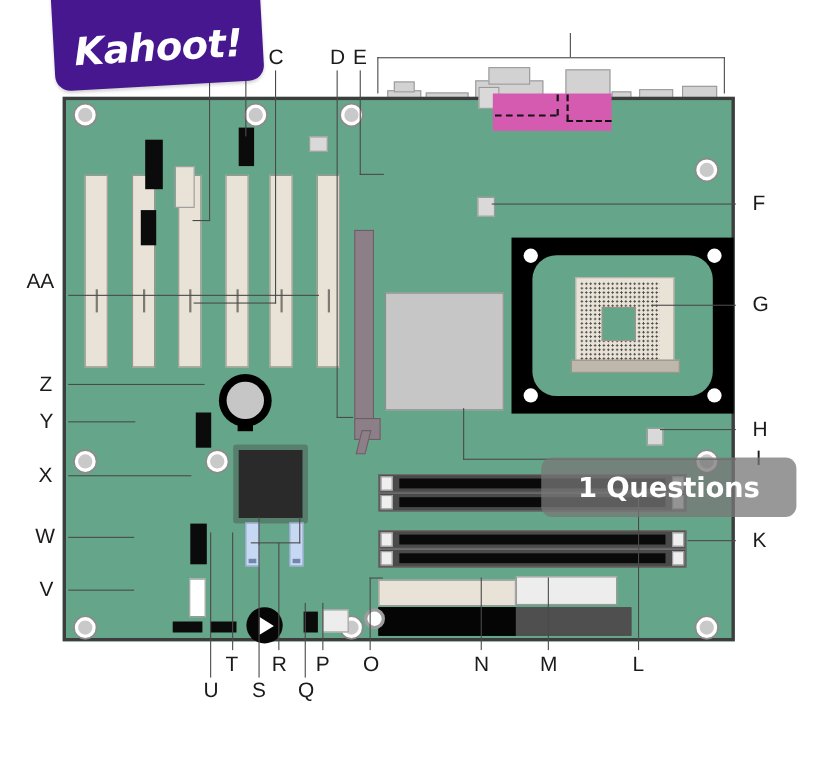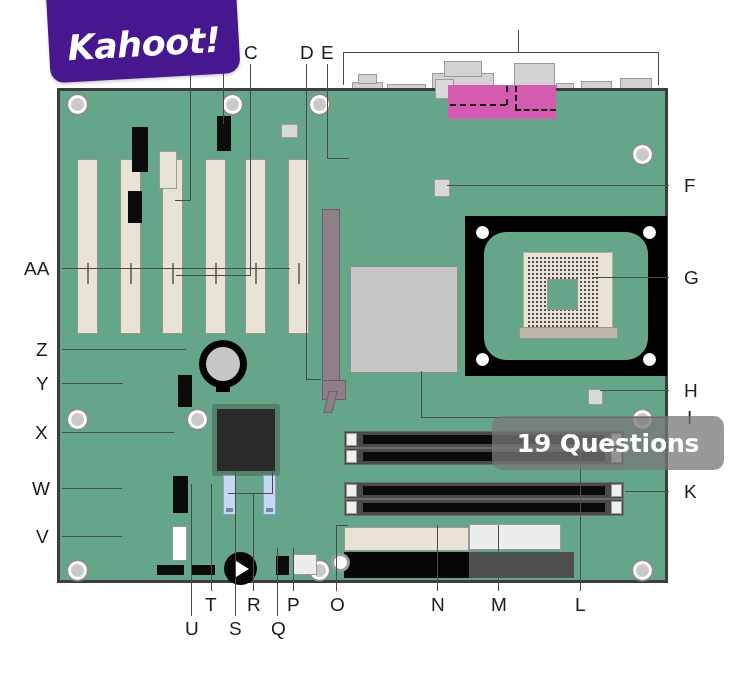--- a/index.html
+++ b/index.html
@@ -456,21 +456,21 @@
   <div class="lead lead-v" style="left:253px; top:493px; height:98px;"></div>
   <div class="lead lead-v" style="left:277px; top:548px; height:68px;"></div>
   <div class="lead lead-v" style="left:293px; top:548px; height:43px;"></div>
   <div class="lead lead-v" style="left:336px; top:525px; height:66px;"></div>
   <div class="lead lead-h" style="left:336px; top:525px; width:12px;"></div>
   <div class="lead lead-v" style="left:437px; top:525px; height:66px;"></div>
   <div class="lead lead-v" style="left:498px; top:525px; height:66px;"></div>
   <div class="lead lead-v" style="left:580px; top:445px; height:146px;"></div>
   <div class="lead lead-h" style="left:497px; top:445px; width:84px;"></div>
 
-  <div class="label" style="left:24px;  top:258px;">AA</div>
+  <div class="label" style="left:24px;  top:246px;">AA</div>
   <div class="label" style="left:36px;  top:339px;">Z</div>
   <div class="label" style="left:36px;  top:373px;">Y</div>
   <div class="label" style="left:35px;  top:422px;">X</div>
   <div class="label" style="left:32px;  top:478px;">W</div>
   <div class="label" style="left:36px;  top:526px;">V</div>
 
   <div class="label" style="left:244px; top:42px;">C</div>
   <div class="label" style="left:300px; top:42px;">D</div>
   <div class="label" style="left:321px; top:42px;">E</div>
 
@@ -489,16 +489,16 @@
   <div class="label" style="left:330px; top:594px;">O</div>
   <div class="label" style="left:431px; top:594px;">N</div>
   <div class="label" style="left:491px; top:594px;">M</div>
   <div class="label" style="left:575px; top:594px;">L</div>
 
   <div id="kahoot-logo">
     <div id="kahoot-logo-text">Kahoot!</div>
   </div>
 
   <div id="questions-badge">
-    <span id="questions-badge-text">19 Questions</span>
+    <span id="questions-badge-text">1 Questions</span>
   </div>
 
 </div>
 
 </body></html>

